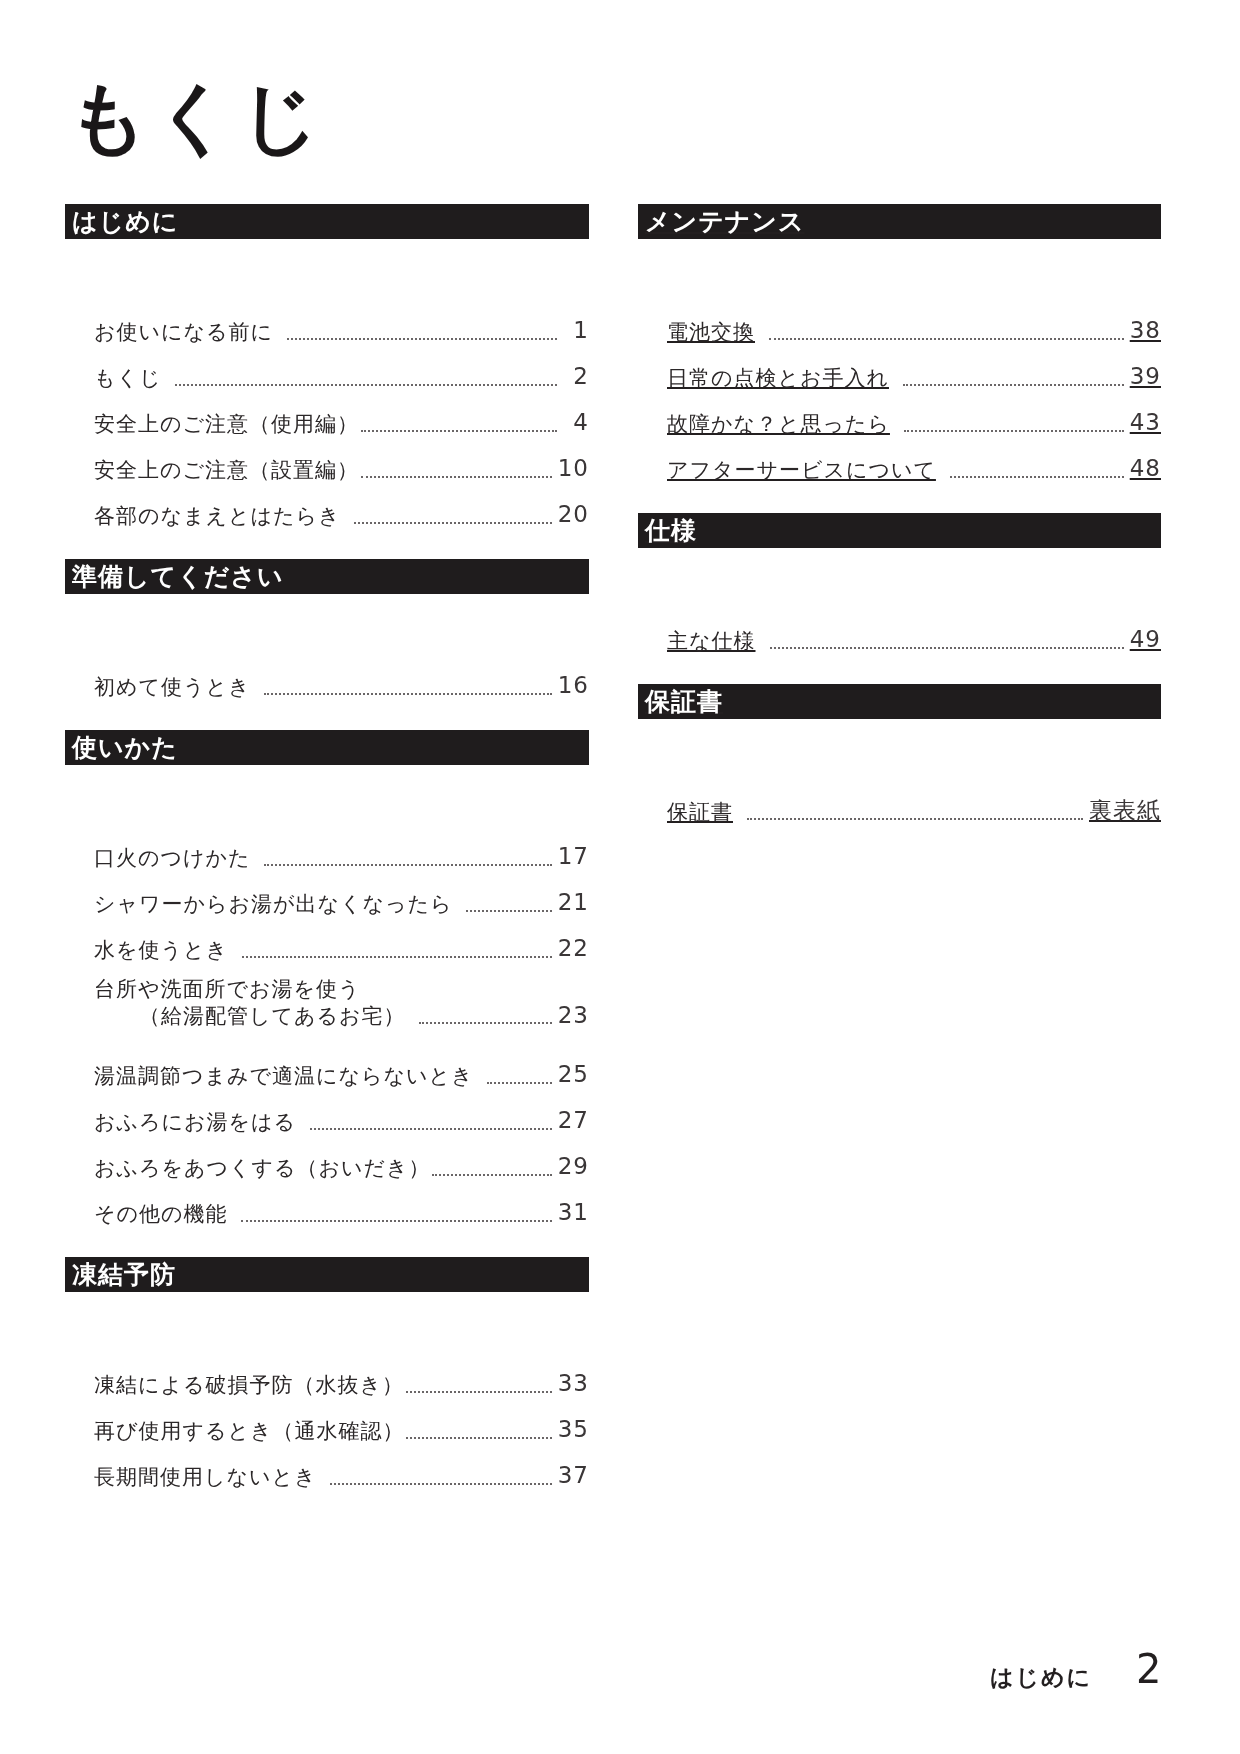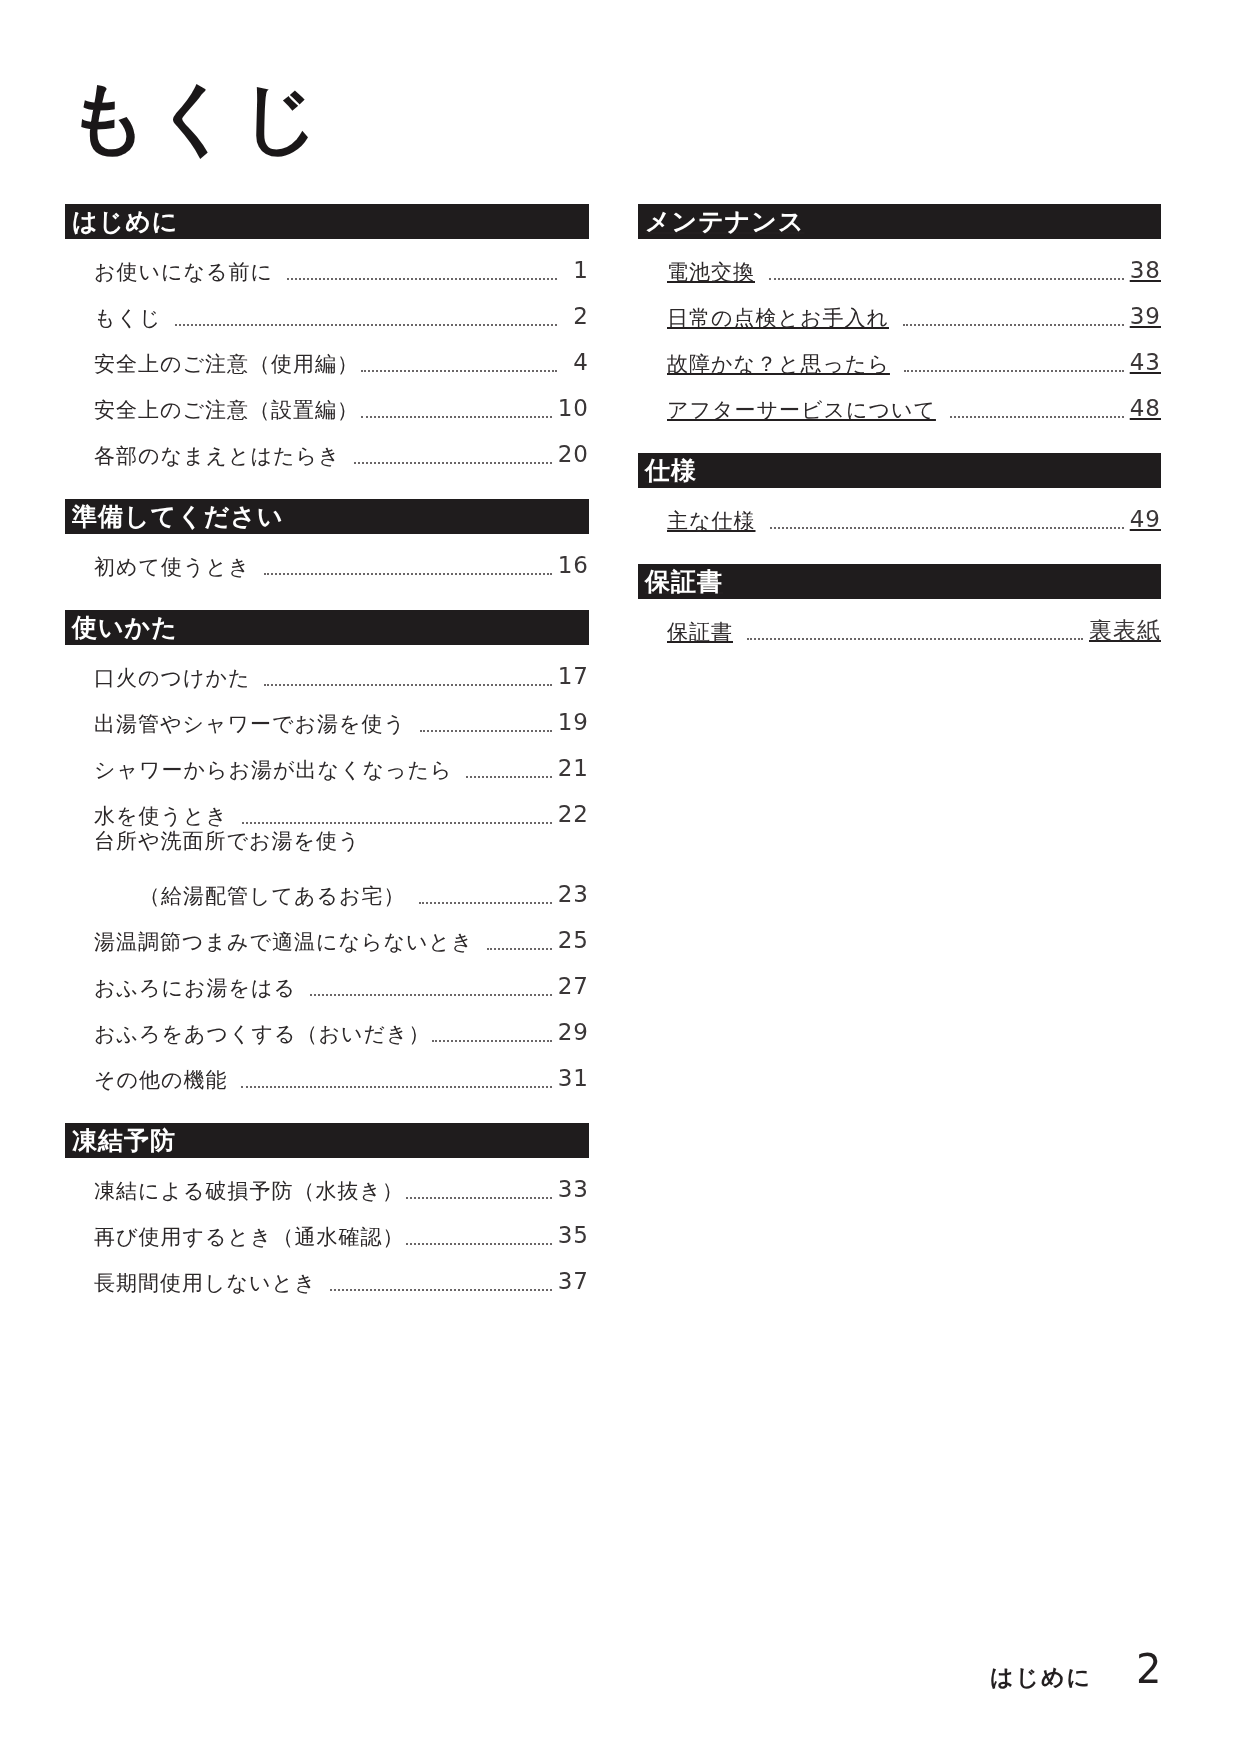--- a/index.html
+++ b/index.html
@@ -38,37 +38,38 @@
       color: #ffffff;
       height: 35px;
       line-height: 35px;
       padding-left: 7px;
       font-size: 25px;
       font-weight: bold;
       letter-spacing: 1px;
       box-sizing: border-box;
     }
     .entries {
-      padding-top: 0;
+      padding-top: 16px;
+      margin-top: 44px;
     }
     .entry {
       display: flex;
       align-items: flex-end;
       height: 46px;
       font-size: 21px;
       color: #2b2728;
       padding-left: 29px;
       box-sizing: border-box;
       line-height: 1.2;
     }
     .entry.two-line {
       height: 80px;
       flex-direction: column;
       align-items: stretch;
-      justify-content: space-between;
+      justify-content: center;
     }
     .entry .title { white-space: nowrap; letter-spacing: 1px; }
     .entry .leader {
       flex: 1;
       margin: 0 6px 5px 14px;
       border-bottom: 2px dotted #6a6667;
       height: 0;
       min-width: 20px;
     }
     .entry .leader.tight { margin-left: 2px; }
@@ -158,25 +159,20 @@
 
   <div class="section">
     <div class="section-header">使いかた</div>
     <div class="entries">
       <div class="entry">
         <span class="title">口火のつけかた</span>
         <span class="leader"></span>
         <span class="page">17</span>
       </div>
       <div class="entry">
-        <span class="title">出湯管やシャワーでお湯を使う</span>
-        <span class="leader"></span>
-        <span class="page">19</span>
-      </div>
-      <div class="entry">
         <span class="title">シャワーからお湯が出なくなったら</span>
         <span class="leader"></span>
         <span class="page">21</span>
       </div>
       <div class="entry">
         <span class="title">水を使うとき</span>
         <span class="leader"></span>
         <span class="page">22</span>
       </div>
       <div class="entry two-line">

